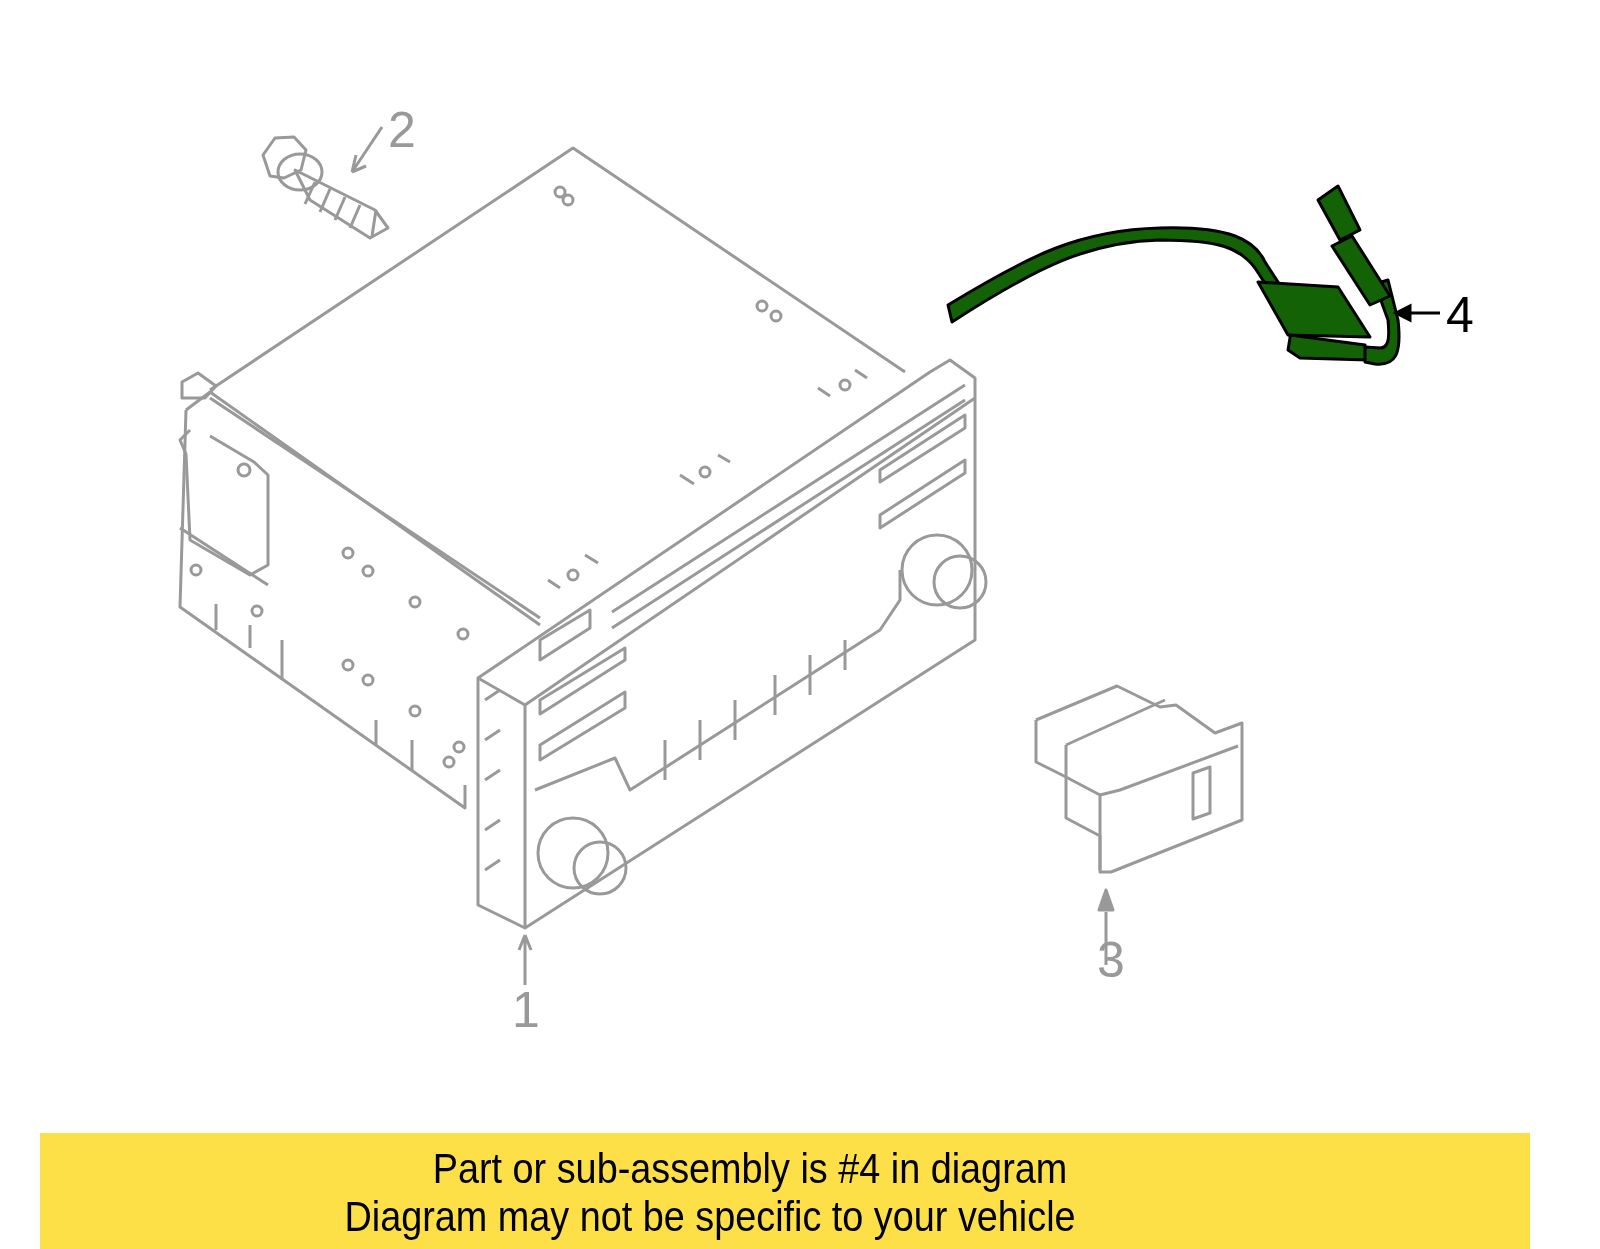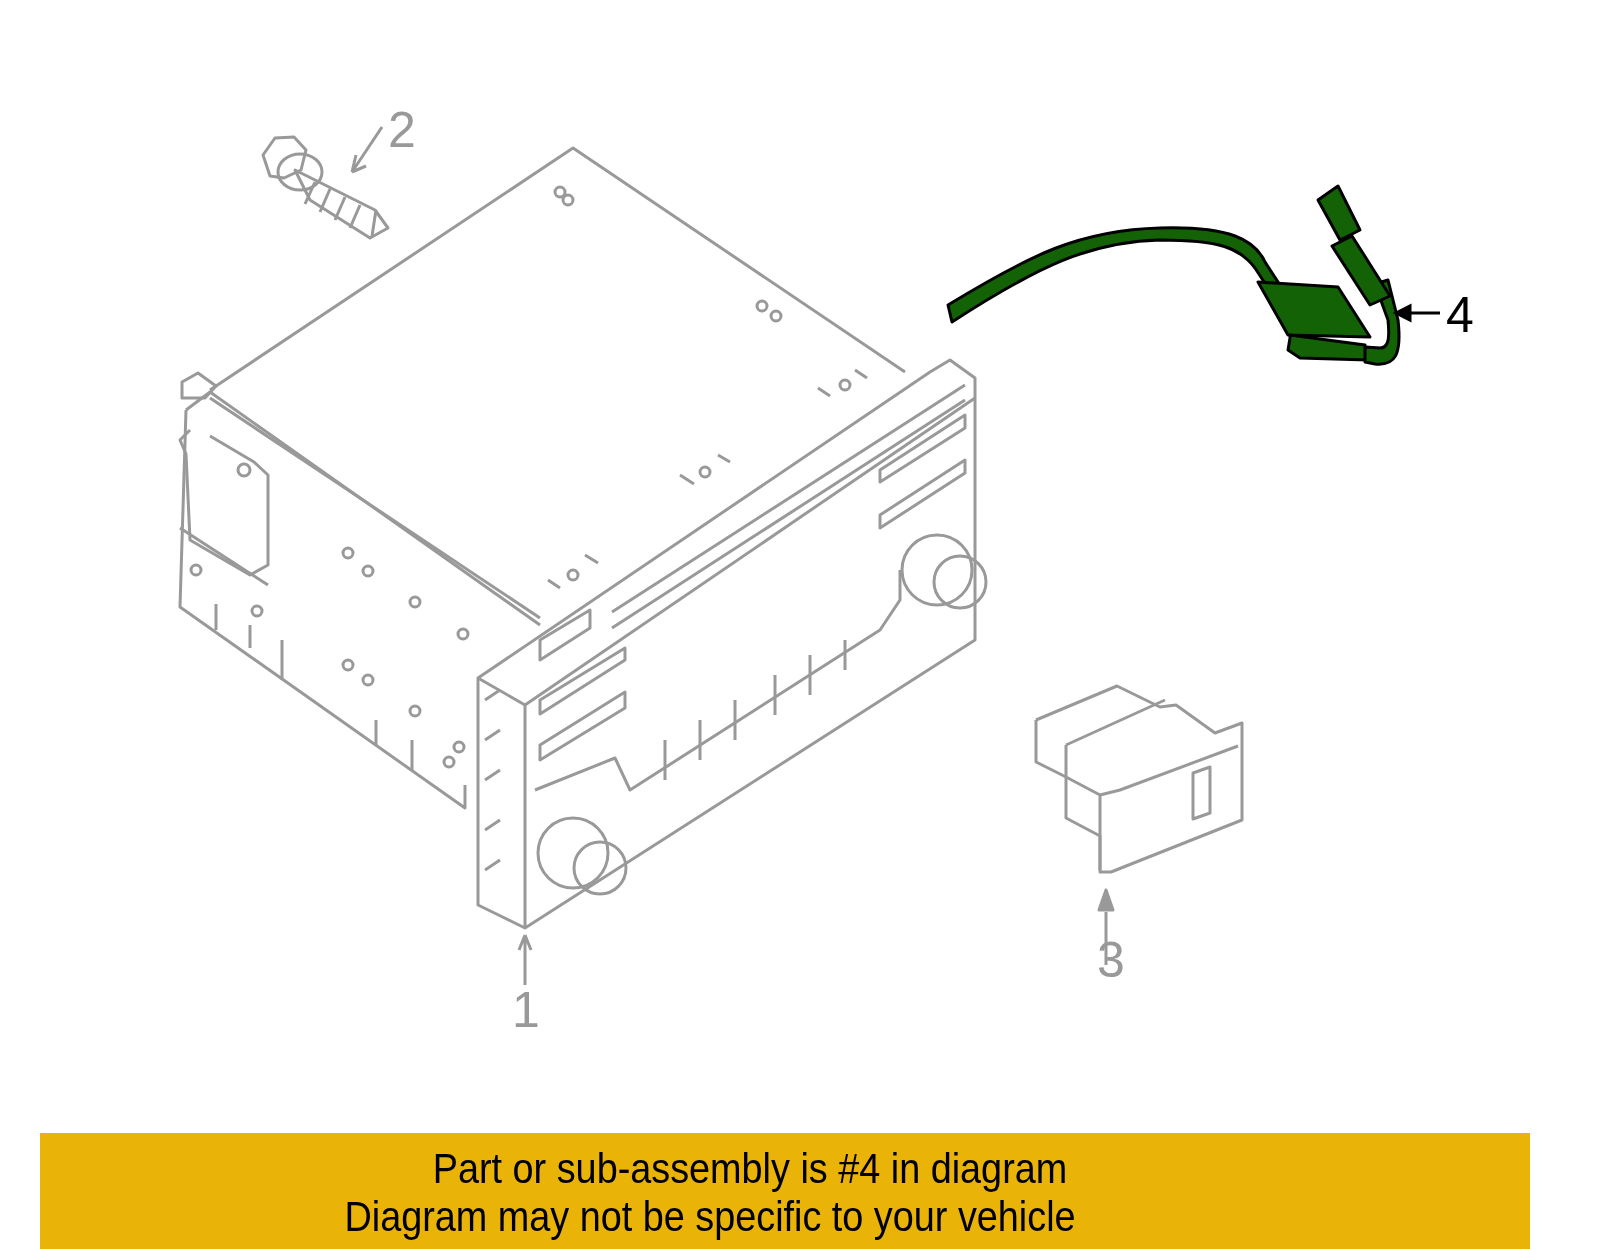--- a/index.html
+++ b/index.html
@@ -1,21 +1,21 @@
 <!DOCTYPE html>
 <html><head>
 <meta charset="utf-8">
 <style>
   html,body{margin:0;padding:0;background:#fff;}
   body{width:1600px;height:1249px;position:relative;overflow:hidden;font-family:"Liberation Sans",sans-serif;}
   #diagram{position:absolute;left:0;top:0;width:1600px;height:1249px;}
   .callout{position:absolute;font-family:"Liberation Sans",sans-serif;font-size:50px;line-height:50px;}
   .callout.gray{color:#999;}
   .callout.black{color:#000;}
-  #banner{position:absolute;left:40px;top:1133px;width:1490px;height:116px;background:#eab308;text-align:center;}
+  #banner{position:absolute;left:40px;top:1133px;width:1490px;height:116px;background:#fde047;text-align:center;}
   #banner .line{font-family:"Liberation Sans",sans-serif;font-size:42px;line-height:48px;color:#000;transform:scaleX(0.9);display:block;}
   #banner .l1{position:absolute;left:0;right:0;top:12px;margin-left:-70px;}
   #banner .l2{position:absolute;left:0;right:0;top:60px;margin-left:-150px;}
 </style>
 </head>
 <body>
 
 <svg id="diagram" viewBox="0 0 1600 1249" xmlns="http://www.w3.org/2000/svg">
   <g fill="none" stroke="#999" stroke-width="3" stroke-linejoin="round">
 

